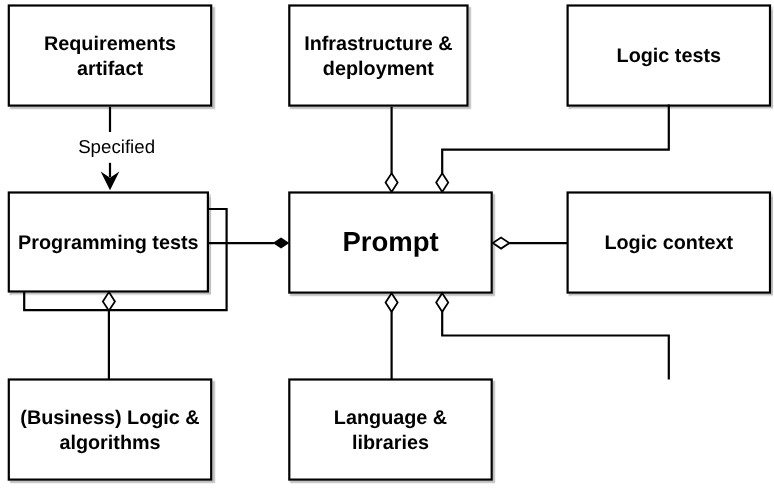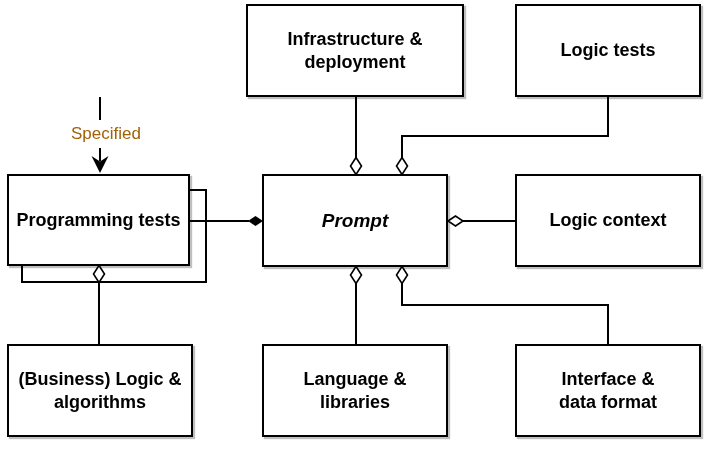--- a/index.html
+++ b/index.html
@@ -23,47 +23,50 @@
     z-index:1;
   }
   .label{
     font-weight:700;
     font-size:18px;
     line-height:23px;
     color:#000000;
     white-space:pre-line;
   }
   .italic .label{
-    font-style:italic;
-    font-size:19px;
+    font-size:25px;
   }
   .edge-label{
     position:absolute;
     left:56px;top:122px;
     width:100px;height:24px;
     font-size:17px;
     font-weight:400;
-    color:#a16207;
+    color:#000000;
     text-align:center;
     line-height:24px;
     z-index:2;
   }
   svg.wires{
     position:absolute;
     left:0;top:0;
     z-index:3;
     pointer-events:none;
   }
 </style>
 </head>
 <body>
 
 <div class="canvas">
 
-  <div class="node" style="left:246px;top:4px;width:218px;height:93px">
+  <div class="node" style="left:7px;top:4px;width:186px;height:93px">
+    <span class="label">Requirements
+artifact</span>
+  </div>
+  <div class="node" style="left:262px;top:4px;width:164px;height:93px">
     <span class="label">Infrastructure &amp;
 deployment</span>
   </div>
   <div class="node" style="left:515px;top:4px;width:186px;height:93px">
     <span class="label">Logic tests</span>
   </div>
 
   <div class="node" style="left:7px;top:174px;width:183px;height:92px">
     <span class="label">Programming tests</span>
   </div>
@@ -74,24 +77,20 @@
     <span class="label">Logic context</span>
   </div>
 
   <div class="node" style="left:7px;top:344px;width:186px;height:93px">
     <span class="label">(Business) Logic &amp;
 algorithms</span>
   </div>
   <div class="node" style="left:262px;top:344px;width:186px;height:93px">
     <span class="label">Language &amp;
 libraries</span>
-  </div>
-  <div class="node" style="left:515px;top:344px;width:186px;height:93px">
-    <span class="label">Interface &amp;
-data format</span>
   </div>
 
   <div class="edge-label">Specified</div>
 
   <svg class="wires" width="704" height="449" viewBox="0 0 704 449">
     <g stroke="#000000" stroke-width="2" fill="none">
 
       <g>
         <line x1="100" y1="97" x2="100" y2="120"></line>
         <line x1="100" y1="148" x2="100" y2="161"></line>

